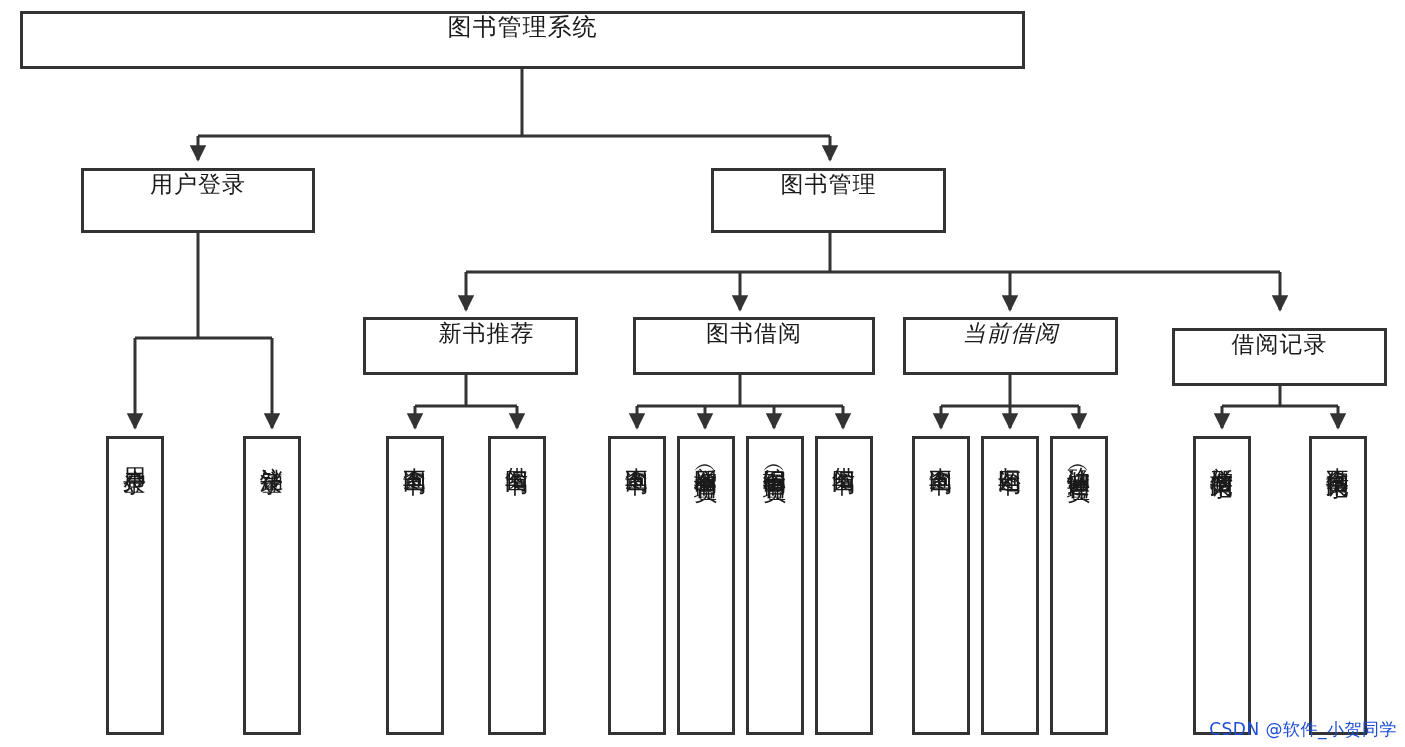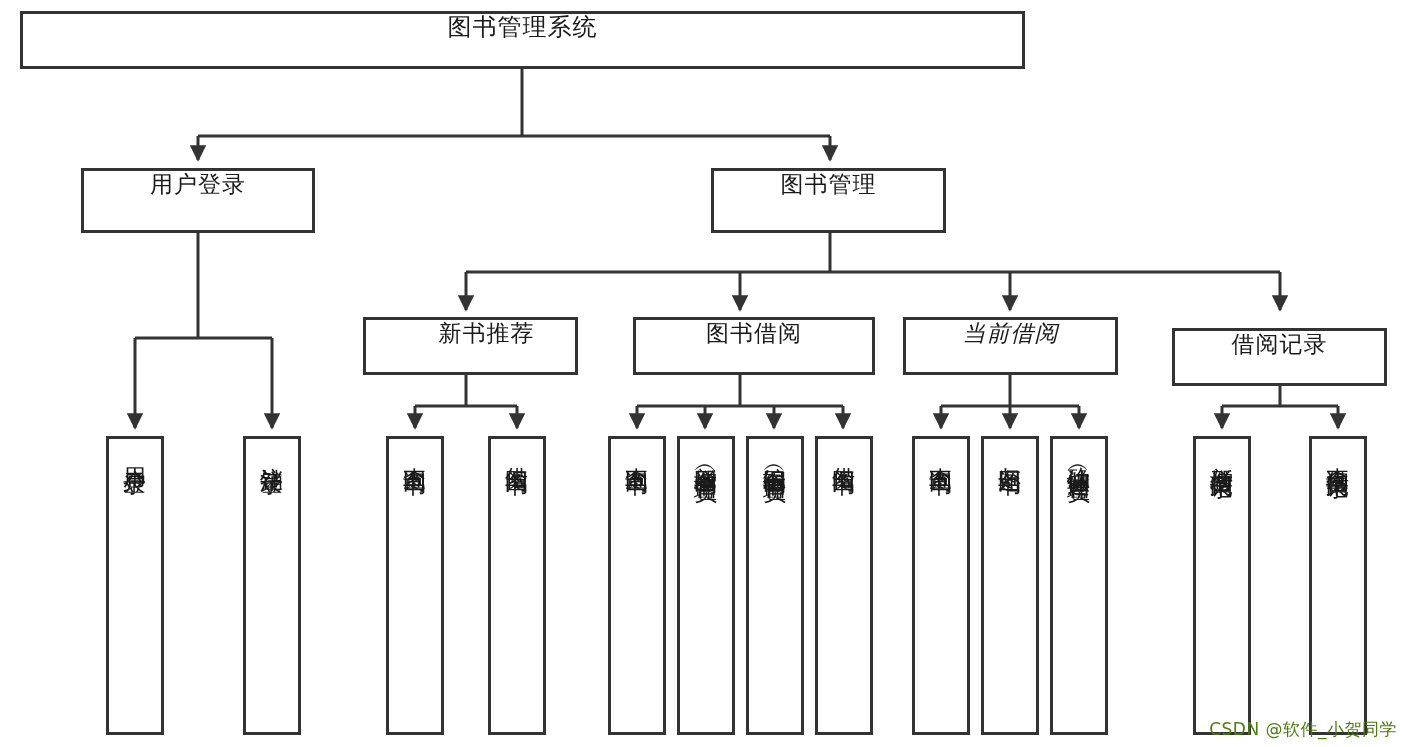--- a/index.html
+++ b/index.html
@@ -56,21 +56,21 @@
     text-align: left;
   }
   .node.root .label {
     font-size: 24px;
   }
   .watermark {
     position: absolute;
     right: 8px;
     bottom: 6px;
     font-size: 17px;
-    color: #4d7c0f;
+    color: #1d4ed8;
     letter-spacing: 0.5px;
     white-space: nowrap;
   }
 </style>
 </head>
 <body>
 
 <div id="canvas">
 
   <svg class="connectors" viewBox="0 0 1405 747" xmlns="http://www.w3.org/2000/svg">

